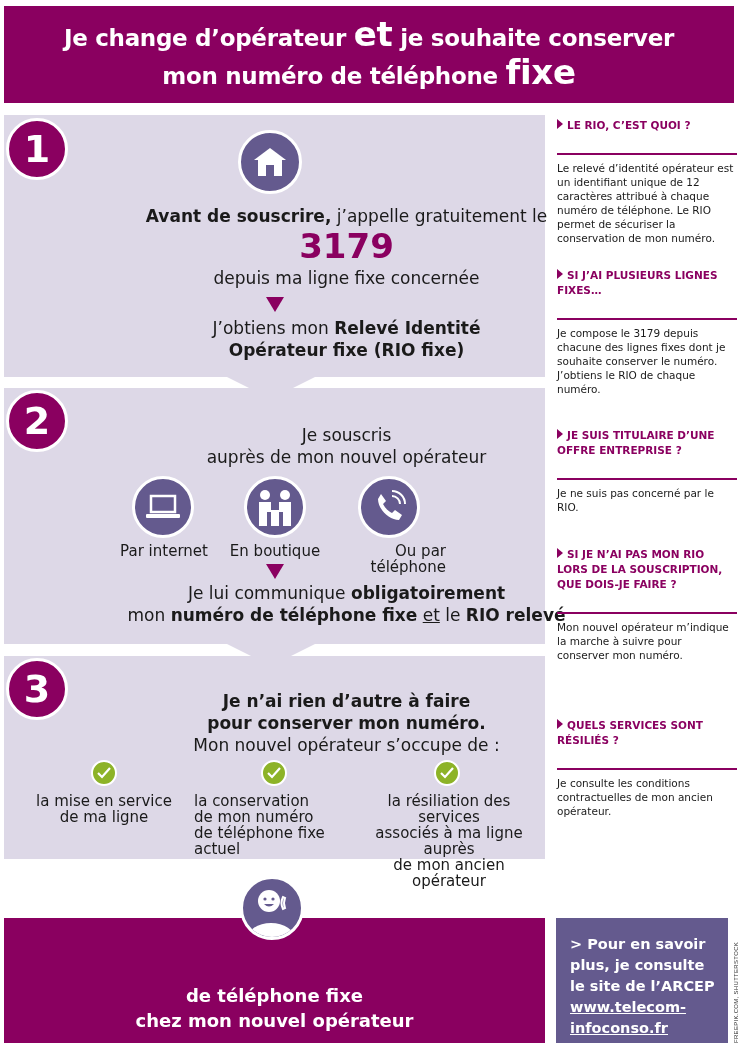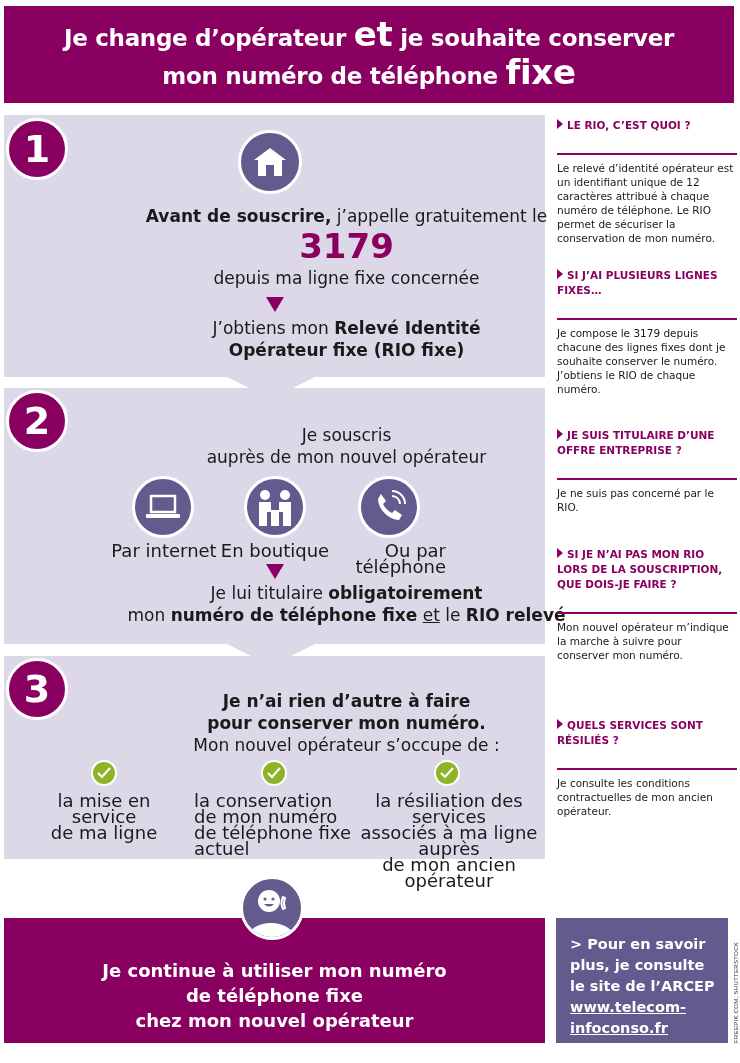--- a/index.html
+++ b/index.html
@@ -37,21 +37,21 @@
     display: flex; align-items: center; justify-content: center;
   }
 
   .icon-circle {
     position: absolute; border-radius: 50%; background: #645a8e; border: 3px solid #fff;
     display: flex; align-items: center; justify-content: center;
   }
 
   .center-text { position: absolute; left: 0; width: 639px; text-align: center; font-family: "DejaVu Sans", sans-serif; padding-left: 46px; }
   .t18 { font-size: 17px; line-height: 22px; }
-  .t14 { font-size: 18px; line-height: 16px; }
+  .t14 { font-size: 15px; line-height: 16px; }
   b { font-weight: bold; }
 
   .arrow-down {
     position: absolute; width: 0; height: 0;
     border-left: 9px solid transparent; border-right: 9px solid transparent;
     border-top: 15px solid #8a0060; left: 262px;
   }
 
   .big-num { color: #8a0060; font-size: 34px; font-weight: bold; line-height: 36px; }
 
@@ -136,21 +136,21 @@
         <path d="M20 6 a8 8 0 0 1 8 8" stroke="#fff" stroke-width="2" fill="none"></path>
         <path d="M20 1 a13 13 0 0 1 13 13" stroke="#fff" stroke-width="2" fill="none"></path>
       </svg>
   </div>
   <div class="t14" style="position:absolute;left:100px;top:155px;width:120px;text-align:center;font-family:'DejaVu Sans',sans-serif;">Par internet</div>
   <div class="t14" style="position:absolute;left:211px;top:155px;width:120px;text-align:center;font-family:'DejaVu Sans',sans-serif;">En boutique</div>
   <div class="t14" style="position:absolute;left:312px;top:155px;width:130px;text-align:right;font-family:'DejaVu Sans',sans-serif;">Ou par téléphone</div>
 
   <div class="arrow-down" style="top:176px;"></div>
   <div class="center-text t18" style="top:194px;">
-    <span>Je lui titulaire </span><b>obligatoirement</b><br>
+    <span>Je lui communique </span><b>obligatoirement</b><br>
     <span>mon </span><b>numéro de téléphone fixe</b> <u>et</u><span> le </span><b>RIO relevé</b>
   </div>
 </div>
 <div class="notch" style="top:644px;"></div>
 
 <div class="step step3">
   <div class="num-circle" style="left:2px;top:2px;">3</div>
   <div class="center-text t18" style="top:34px;">
     <b>Je n’ai rien d’autre à faire</b><br>
     <b>pour conserver mon numéro.</b><br>
@@ -204,21 +204,20 @@
 <div class="side" style="top:547px;">
   <div class="q"><span class="tri"></span><span>Si je n’ai pas mon RIO lors de la souscription, que dois-je faire ?</span></div>
   <div class="a">Mon nouvel opérateur m’indique la marche à suivre pour conserver mon numéro.</div>
 </div>
 <div class="side" style="top:718px;">
   <div class="q"><span class="tri"></span><span>Quels services sont résiliés ?</span></div>
   <div class="a">Je consulte les conditions contractuelles de mon ancien opérateur.</div>
 </div>
 
 <div class="footer-main">
-  <div>Je continue à utiliser mon numéro</div>
   <div>de téléphone fixe</div>
   <div>chez mon nouvel opérateur</div>
 </div>
 <div class="icon-circle" style="left:240px;top:876px;width:64px;height:64px;border-width:3px;overflow:hidden;">
   <svg width="58" height="58" viewBox="0 0 58 58">
       <circle cx="26" cy="22" r="11" fill="#fff"></circle>
       <circle cx="22" cy="20" r="1.6" fill="#645a8e"></circle>
       <circle cx="30" cy="20" r="1.6" fill="#645a8e"></circle>
       <path d="M21 25 q5 5 10 0" fill="#645a8e"></path>
       <ellipse cx="28" cy="60" rx="24" ry="16" fill="#fff"></ellipse>

